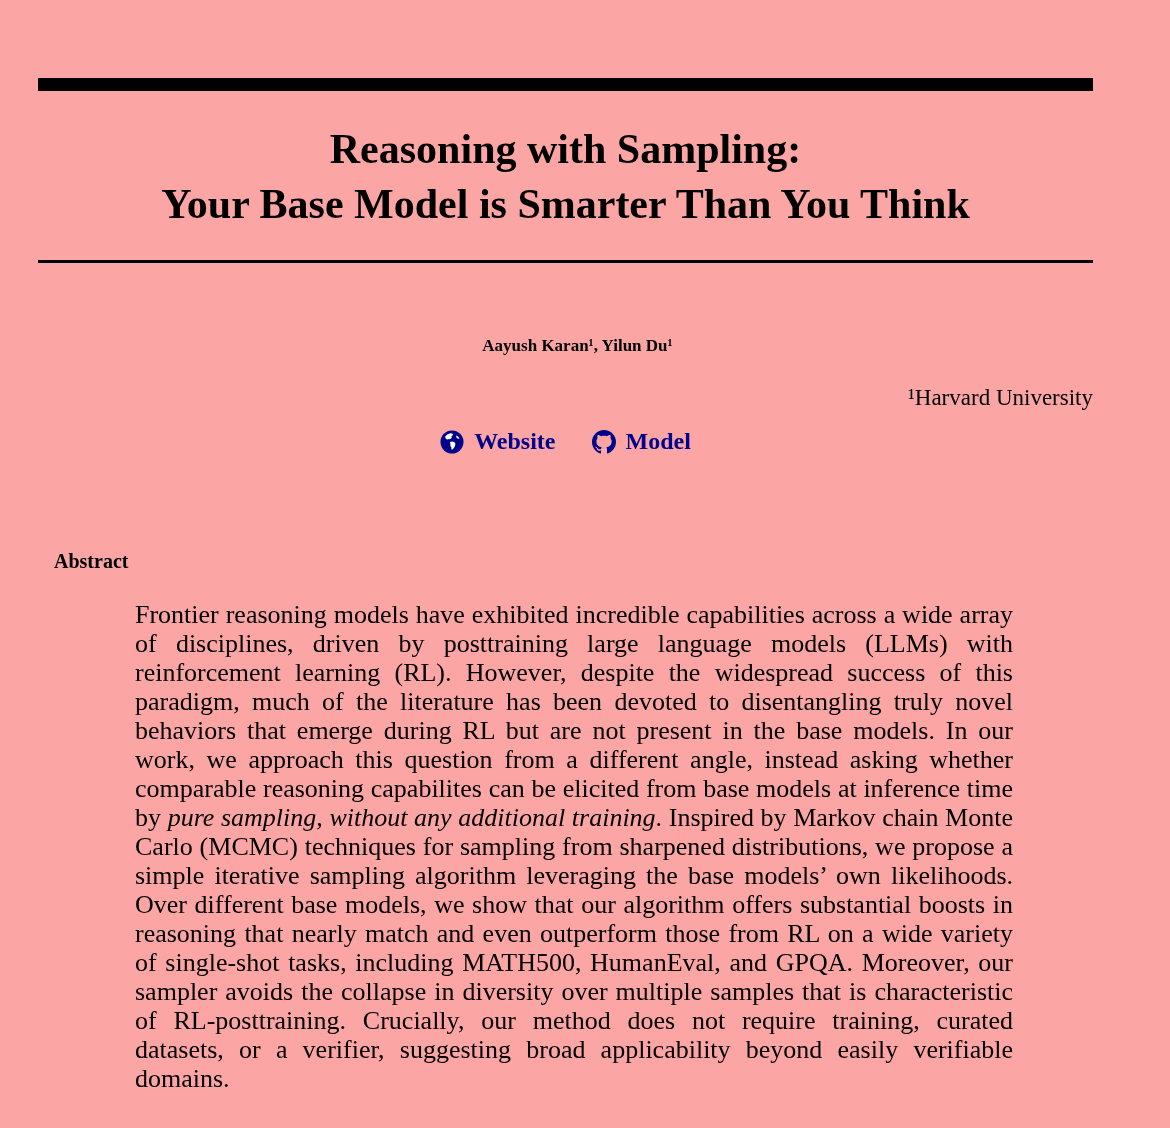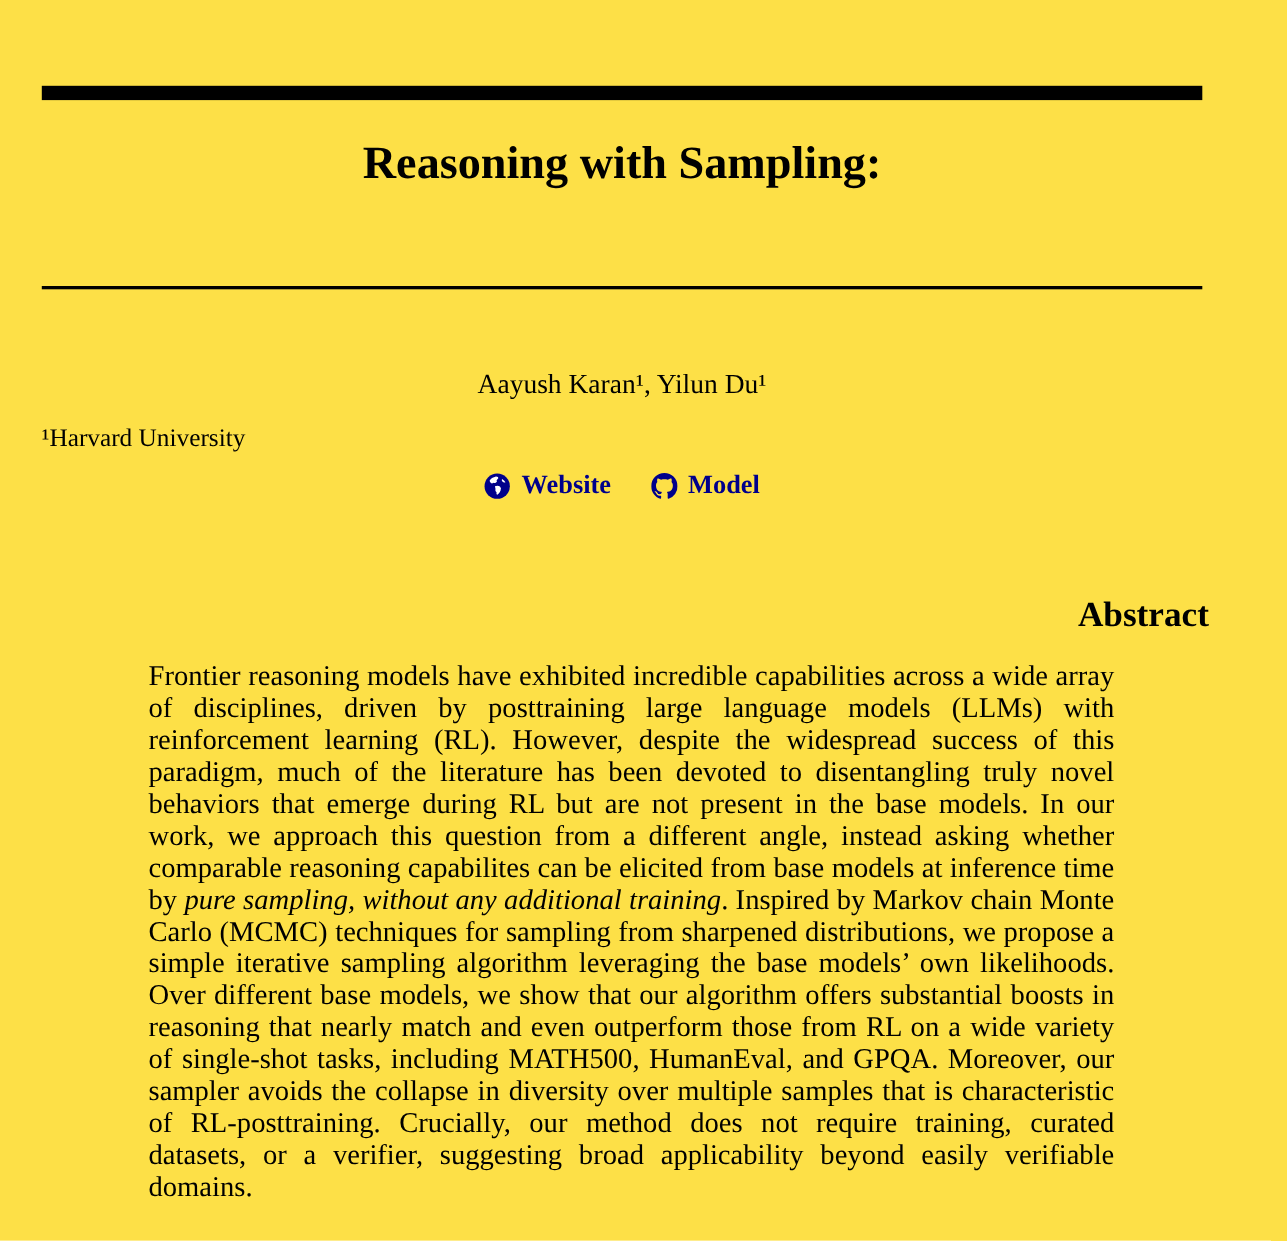--- a/index.html
+++ b/index.html
@@ -4,21 +4,21 @@
 <style>
   html, body {
     margin: 0;
     padding: 0;
     background: #ffffff;
   }
   .page {
     position: relative;
     width: 1170px;
     height: 1128px;
-    background: #fde047;
+    background: #fca5a5;
     font-family: "Liberation Serif", "DejaVu Serif", serif;
     color: #000000;
     overflow: hidden;
   }
   .top-bar {
     position: absolute;
     left: 38px;
     top: 78px;
     width: 1055px;
     height: 13px;
@@ -40,33 +40,33 @@
   .divider {
     position: absolute;
     left: 38px;
     top: 260px;
     width: 1055px;
     height: 3px;
     background: #000000;
   }
   .authors {
     position: absolute;
-    left: 38px;
+    left: 50px;
     top: 336px;
     width: 1055px;
     text-align: center;
-    font-size: 25px;
-    font-weight: 400;
+    font-size: 17px;
+    font-weight: 700;
   }
   .affiliation {
     position: absolute;
     left: 38px;
     top: 385px;
     width: 1055px;
-    text-align: left;
+    text-align: right;
     font-size: 23px;
     font-weight: 400;
   }
   .links {
     position: absolute;
     left: 38px;
     top: 428px;
     width: 1055px;
     display: flex;
     justify-content: center;
@@ -85,23 +85,23 @@
   .link .icon {
     display: inline-flex;
     align-items: center;
   }
   .link svg { display: block; }
   .abs-heading {
     position: absolute;
     left: 38px;
     top: 534px;
     width: 1055px;
-    margin: 6px;
-    text-align: right;
-    font-size: 32px;
+    margin: 16px;
+    text-align: left;
+    font-size: 20px;
     font-weight: 700;
   }
   .abs-body {
     position: absolute;
     left: 135px;
     top: 600px;
     width: 878px;
     margin: 0;
     font-size: 26px;
     line-height: 29px;
@@ -112,20 +112,21 @@
 </style>
 </head>
 <body>
 
 <div class="page">
 
   <div class="top-bar"></div>
 
   <h1 class="title">
     <span class="tline">Reasoning with Sampling:</span>
+    <span class="tline">Your Base Model is Smarter Than You Think</span>
   </h1>
 
   <div class="divider"></div>
 
   <div class="authors">Aayush Karan¹, Yilun Du¹</div>
 
   <div class="affiliation">¹Harvard University</div>
 
   <div class="links">
     <a class="link">

